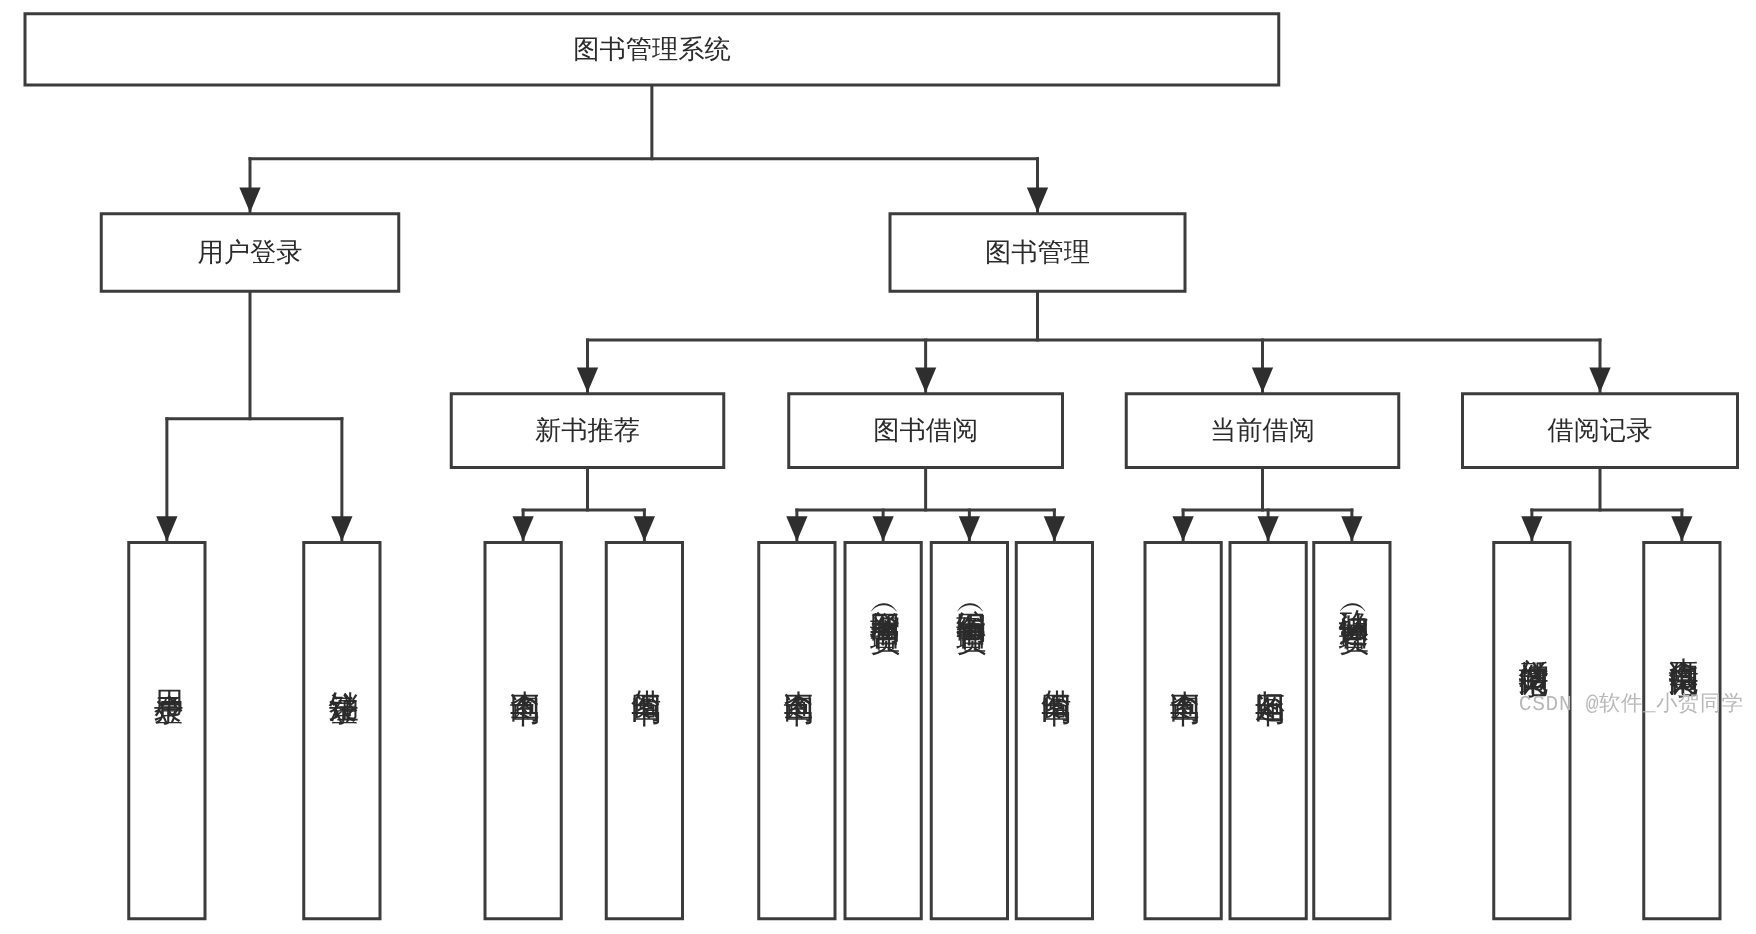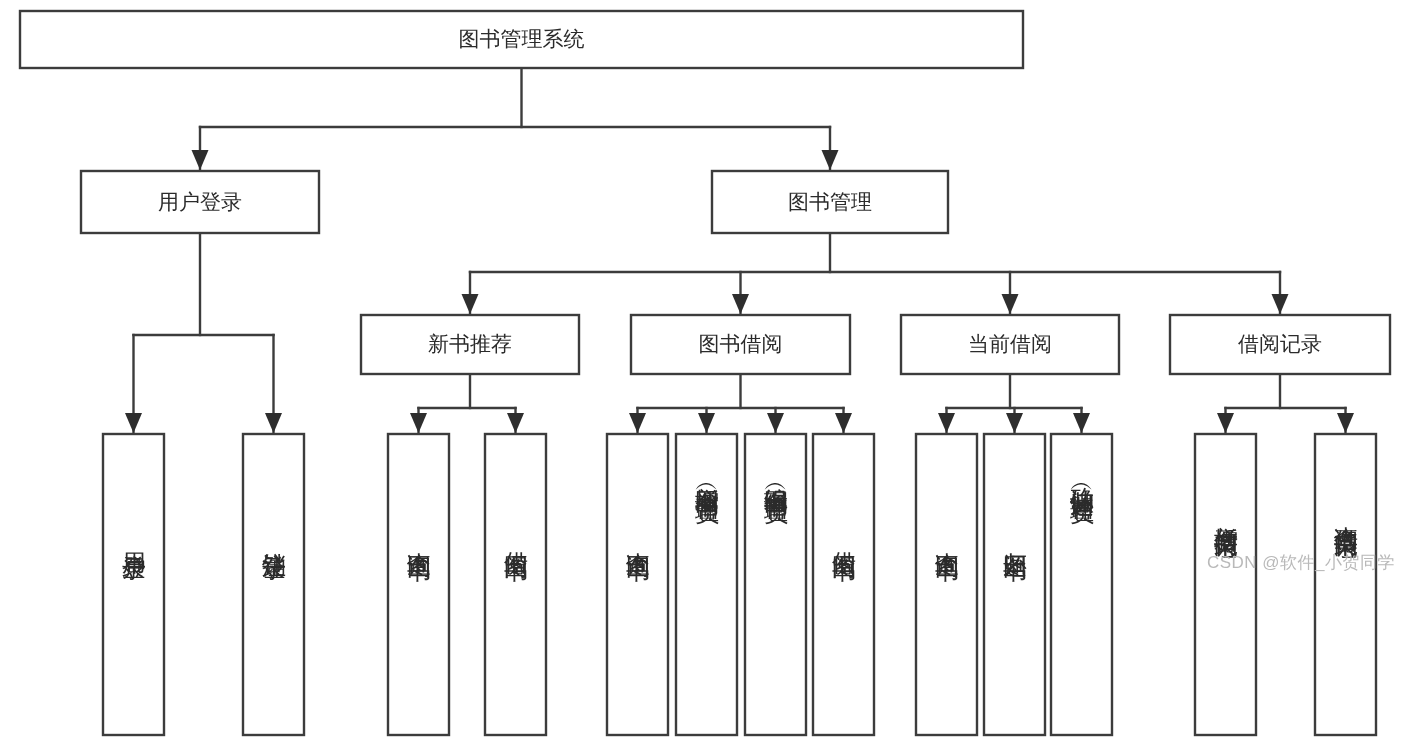--- a/index.html
+++ b/index.html
@@ -63,21 +63,21 @@
     line-height: 1.12;
     letter-spacing: 2px;
     color: #2b2b2b;
     white-space: nowrap;
     text-align: left;
   }
   .watermark {
     position: absolute;
     right: 10px;
     bottom: 6px;
-    font-family: Liberation Sans, sans-serif;
+    font-family: Liberation Mono, monospace;
     font-size: 17px;
     color: #b9b9b9;
     letter-spacing: 0.5px;
     white-space: nowrap;
   }
 </style>
 </head>
 <body>
 
 <div id="diagram-root">

